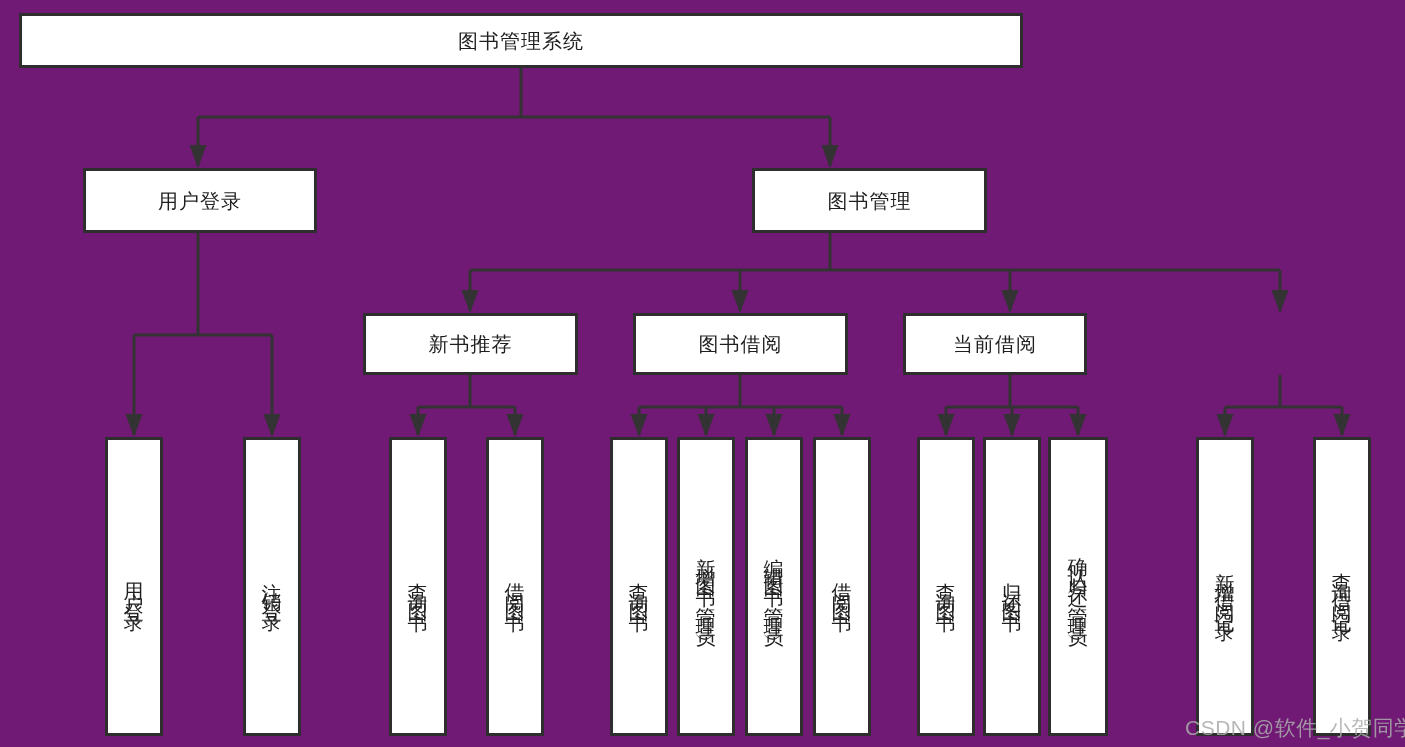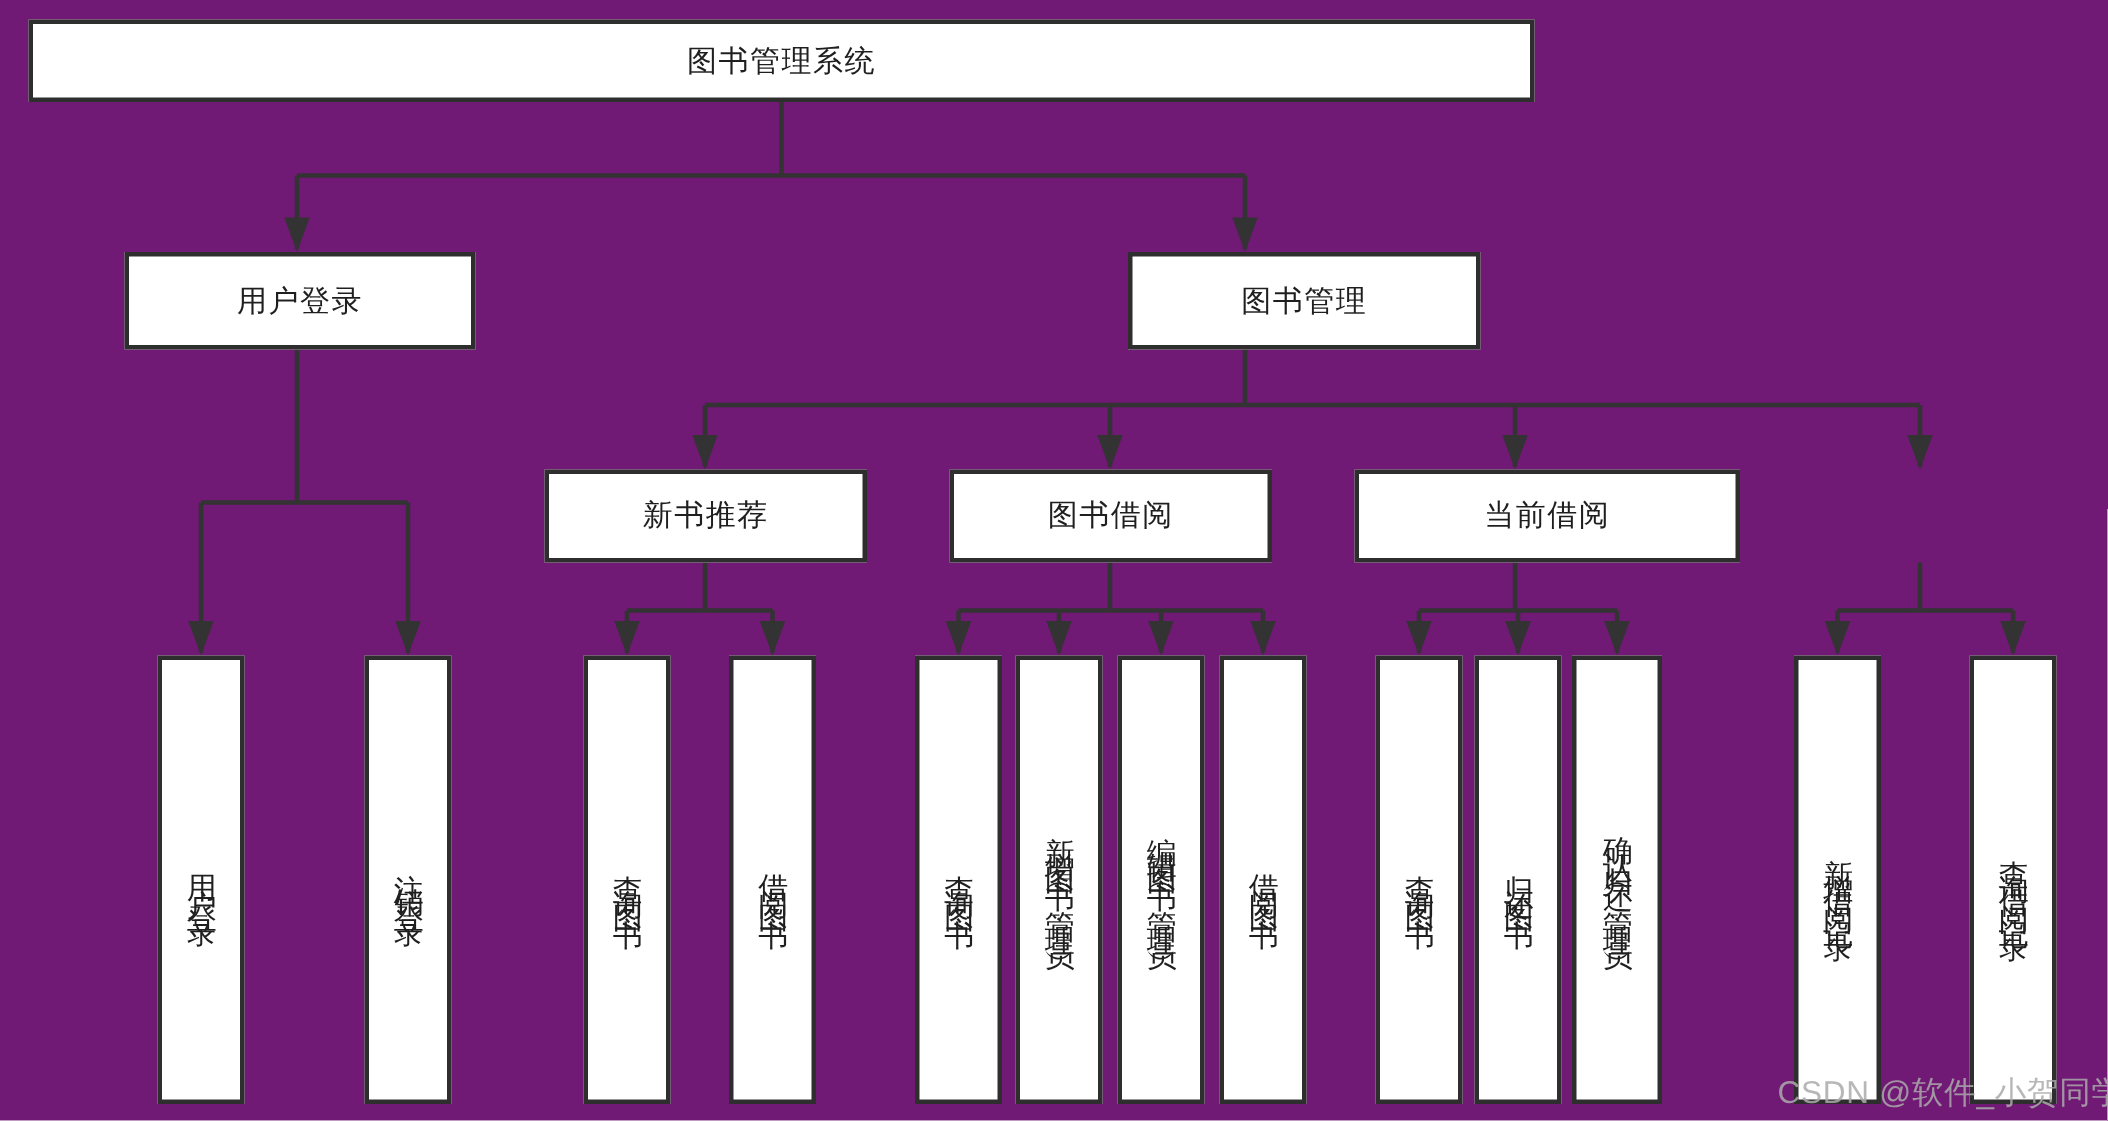--- a/index.html
+++ b/index.html
@@ -134,21 +134,21 @@
     </g>
   </svg>
 
   <div class="node hbox" style="left:19px; top:13px; width:1004px; height:55px;">图书管理系统</div>
 
   <div class="node hbox" style="left:83px; top:168px; width:234px; height:65px;">用户登录</div>
   <div class="node hbox" style="left:712px; top:168px; width:235px; height:65px;margin-left:40px;">图书管理</div>
 
   <div class="node hbox" style="left:633px; top:313px; width:215px; height:62px;">图书借阅</div>
   <div class="node hbox" style="left:363px; top:313px; width:215px; height:62px;">新书推荐</div>
-  <div class="node hbox" style="left:903px; top:313px; width:257px; height:62px;">当前借阅</div>
+  <div class="node hbox" style="left:903px; top:313px; width:184px; height:62px;">当前借阅</div>
 
   <div class="node vbox" style="left:105px;">
     <span class="vtext">用户登录</span>
   </div>
   <div class="node vbox" style="left:243px;">
     <span class="vtext">注销登录</span>
   </div>
 
   <div class="node vbox" style="left:389px;">
     <span class="vtext">查询图书</span>

